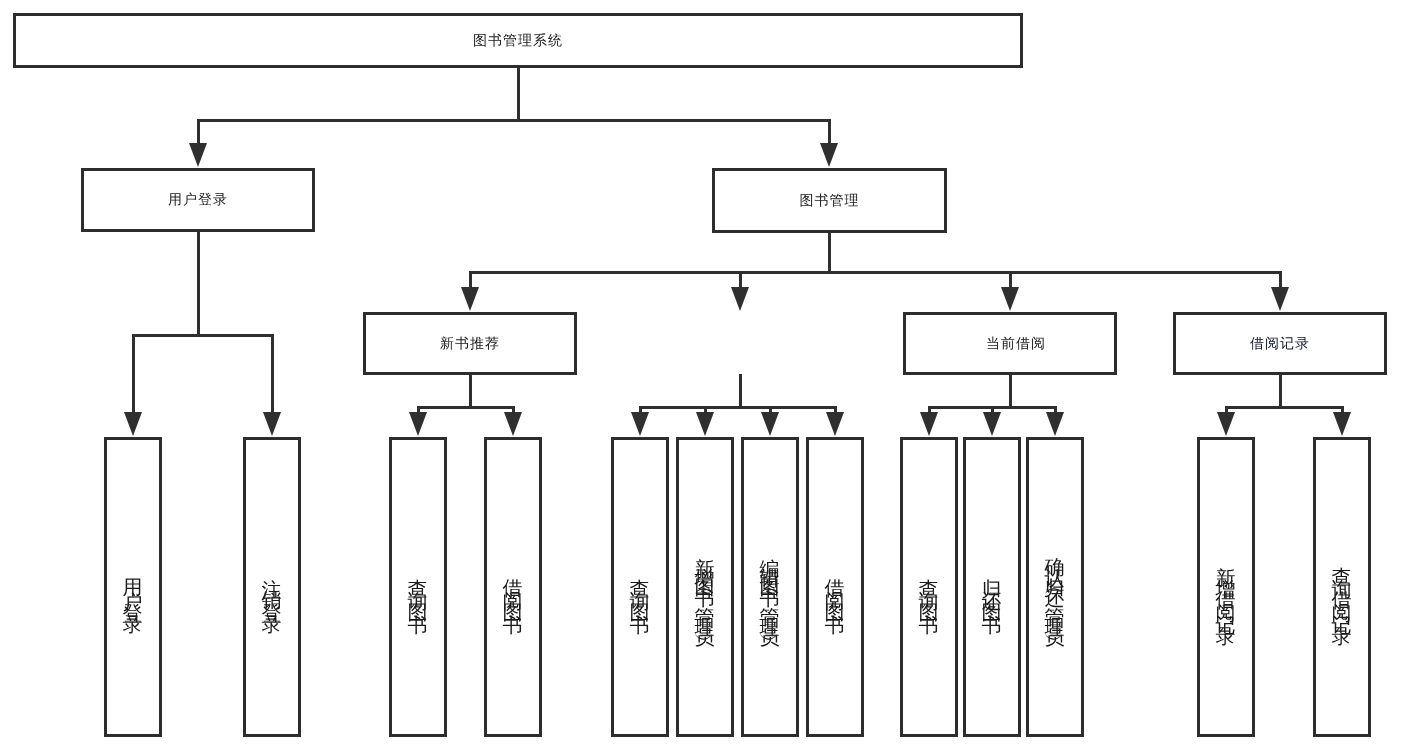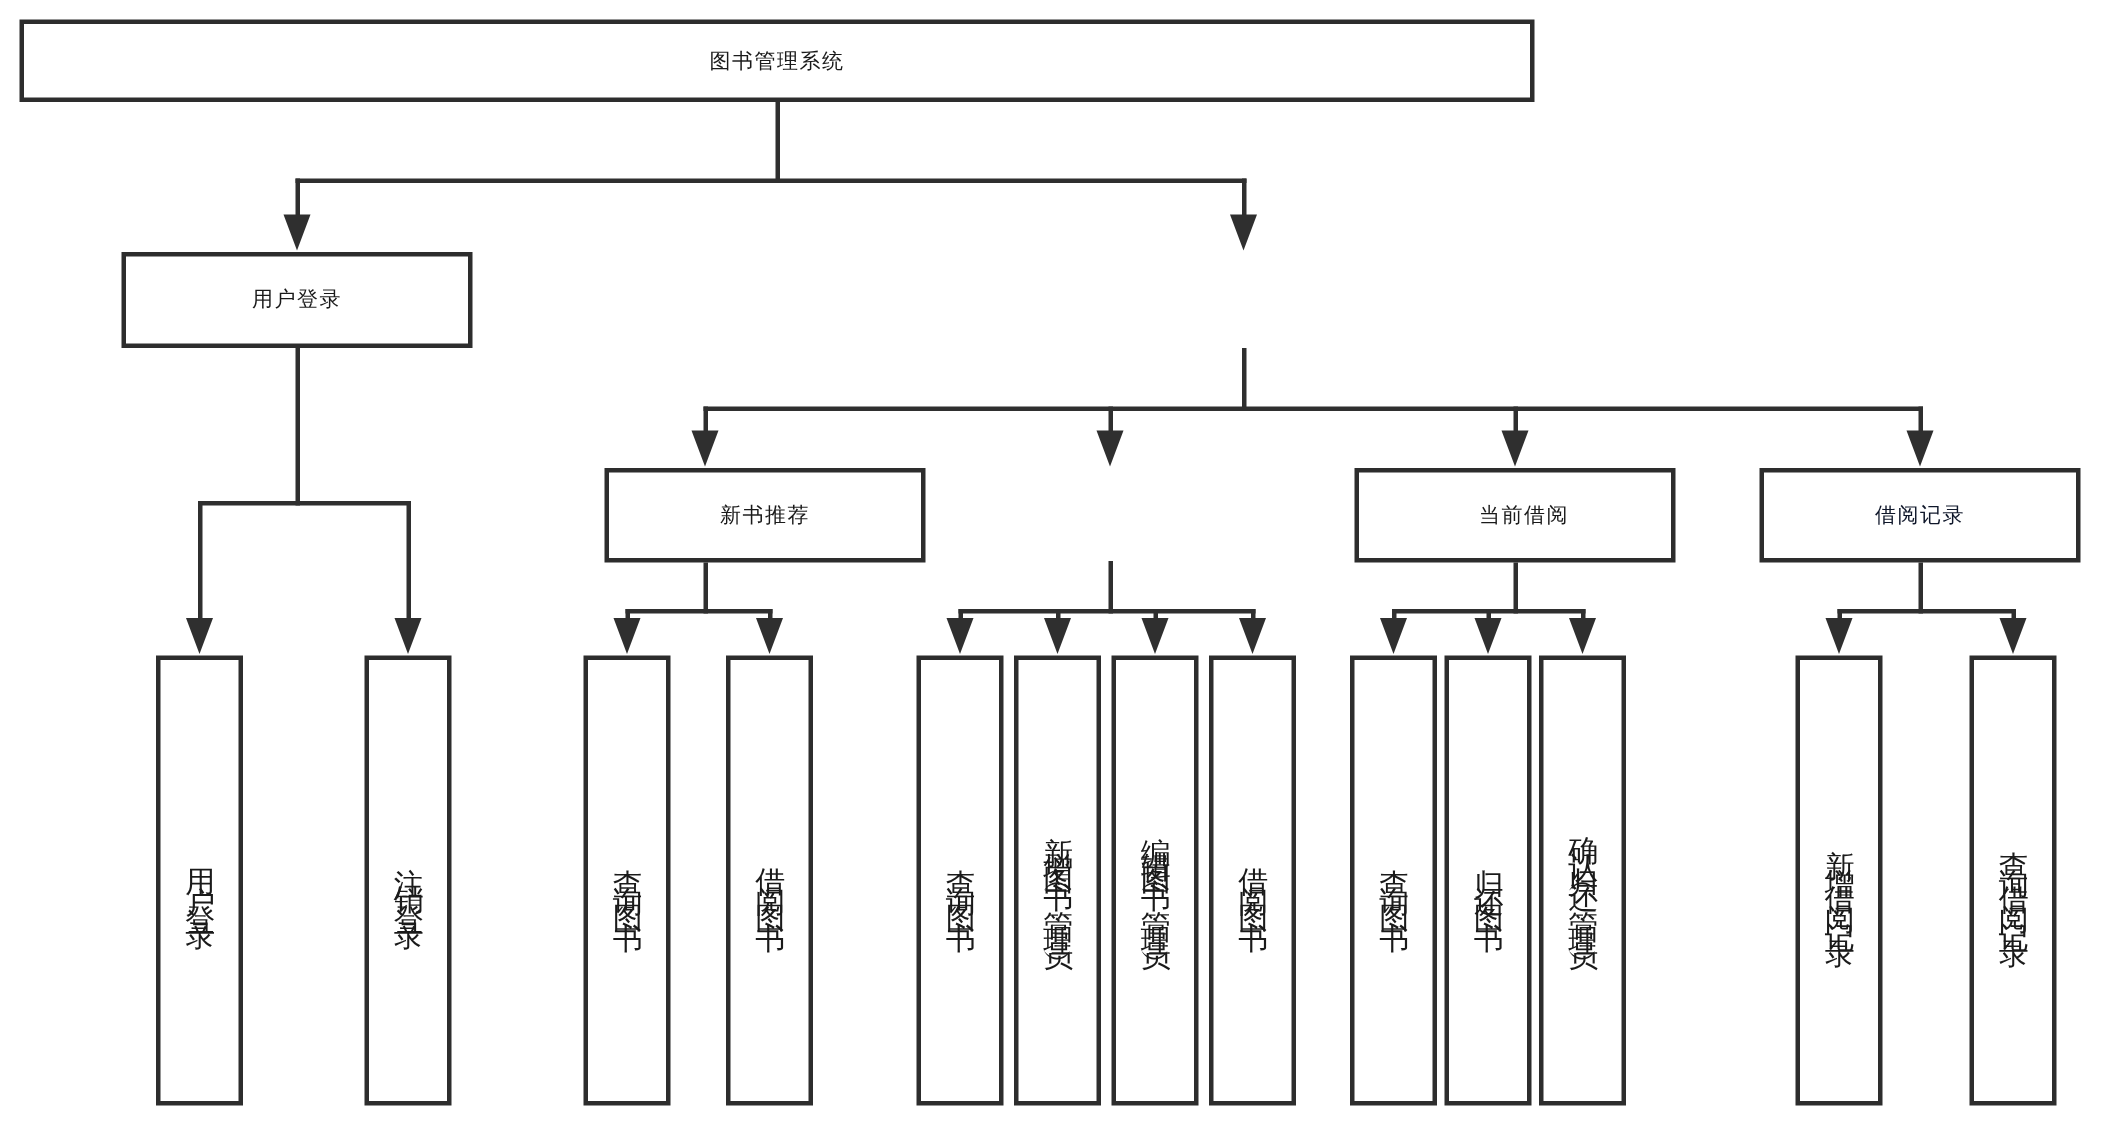--- a/index.html
+++ b/index.html
@@ -71,21 +71,24 @@
 </head>
 <body>
 
 <div id="stage">
 <div class="node horizontal" style="left: 13px; top: 13px; width: 1010px; height: 55px; background: rgb(255, 255, 255); border-color: rgb(45, 45, 45);">
       <span class="node-label" style="color: rgb(26, 26, 26);">图书管理系统</span>
     </div>
     <div class="node horizontal" style="left: 81px; top: 168px; width: 234px; height: 64px; background: rgb(255, 255, 255); border-color: rgb(45, 45, 45);">
       <span class="node-label" style="color: rgb(26, 26, 26);">用户登录</span>
     </div>
-    <div class="node horizontal" style="left: 363px; top: 312px; width: 214px; height: 63px; background: rgb(255, 255, 255); border-color: rgb(45, 45, 45); margin-left: 40px;">
+    <div class="node horizontal" style="left: 712px; top: 168px; width: 235px; height: 65px; background: rgb(255, 255, 255); border-color: rgb(45, 45, 45);">
+      <span class="node-label" style="color: rgb(26, 26, 26);">图书管理</span>
+    </div>
+    <div class="node horizontal" style="left: 363px; top: 312px; width: 214px; height: 63px; background: rgb(255, 255, 255); border-color: rgb(45, 45, 45);">
       <span class="node-label" style="color: rgb(26, 26, 26);">新书推荐</span>
     </div>
     <div class="node horizontal" style="left: 903px; top: 312px; width: 214px; height: 63px; background: rgb(255, 255, 255); border-color: rgb(45, 45, 45);">
       <span class="node-label" style="color: rgb(26, 26, 26); margin-left: 12px;">当前借阅</span>
     </div>
     <div class="node horizontal" style="left: 1173px; top: 312px; width: 214px; height: 63px; background: rgb(255, 255, 255); border-color: rgb(45, 45, 45);">
       <span class="node-label" style="color: #0f172a;">借阅记录</span>
     </div>
     <div class="node vertical" style="left: 104px; top: 437px; width: 58px; height: 300px; background: rgb(255, 255, 255); border-color: rgb(45, 45, 45);">
       <span class="node-label" style="color: rgb(26, 26, 26);">用户登录</span>

